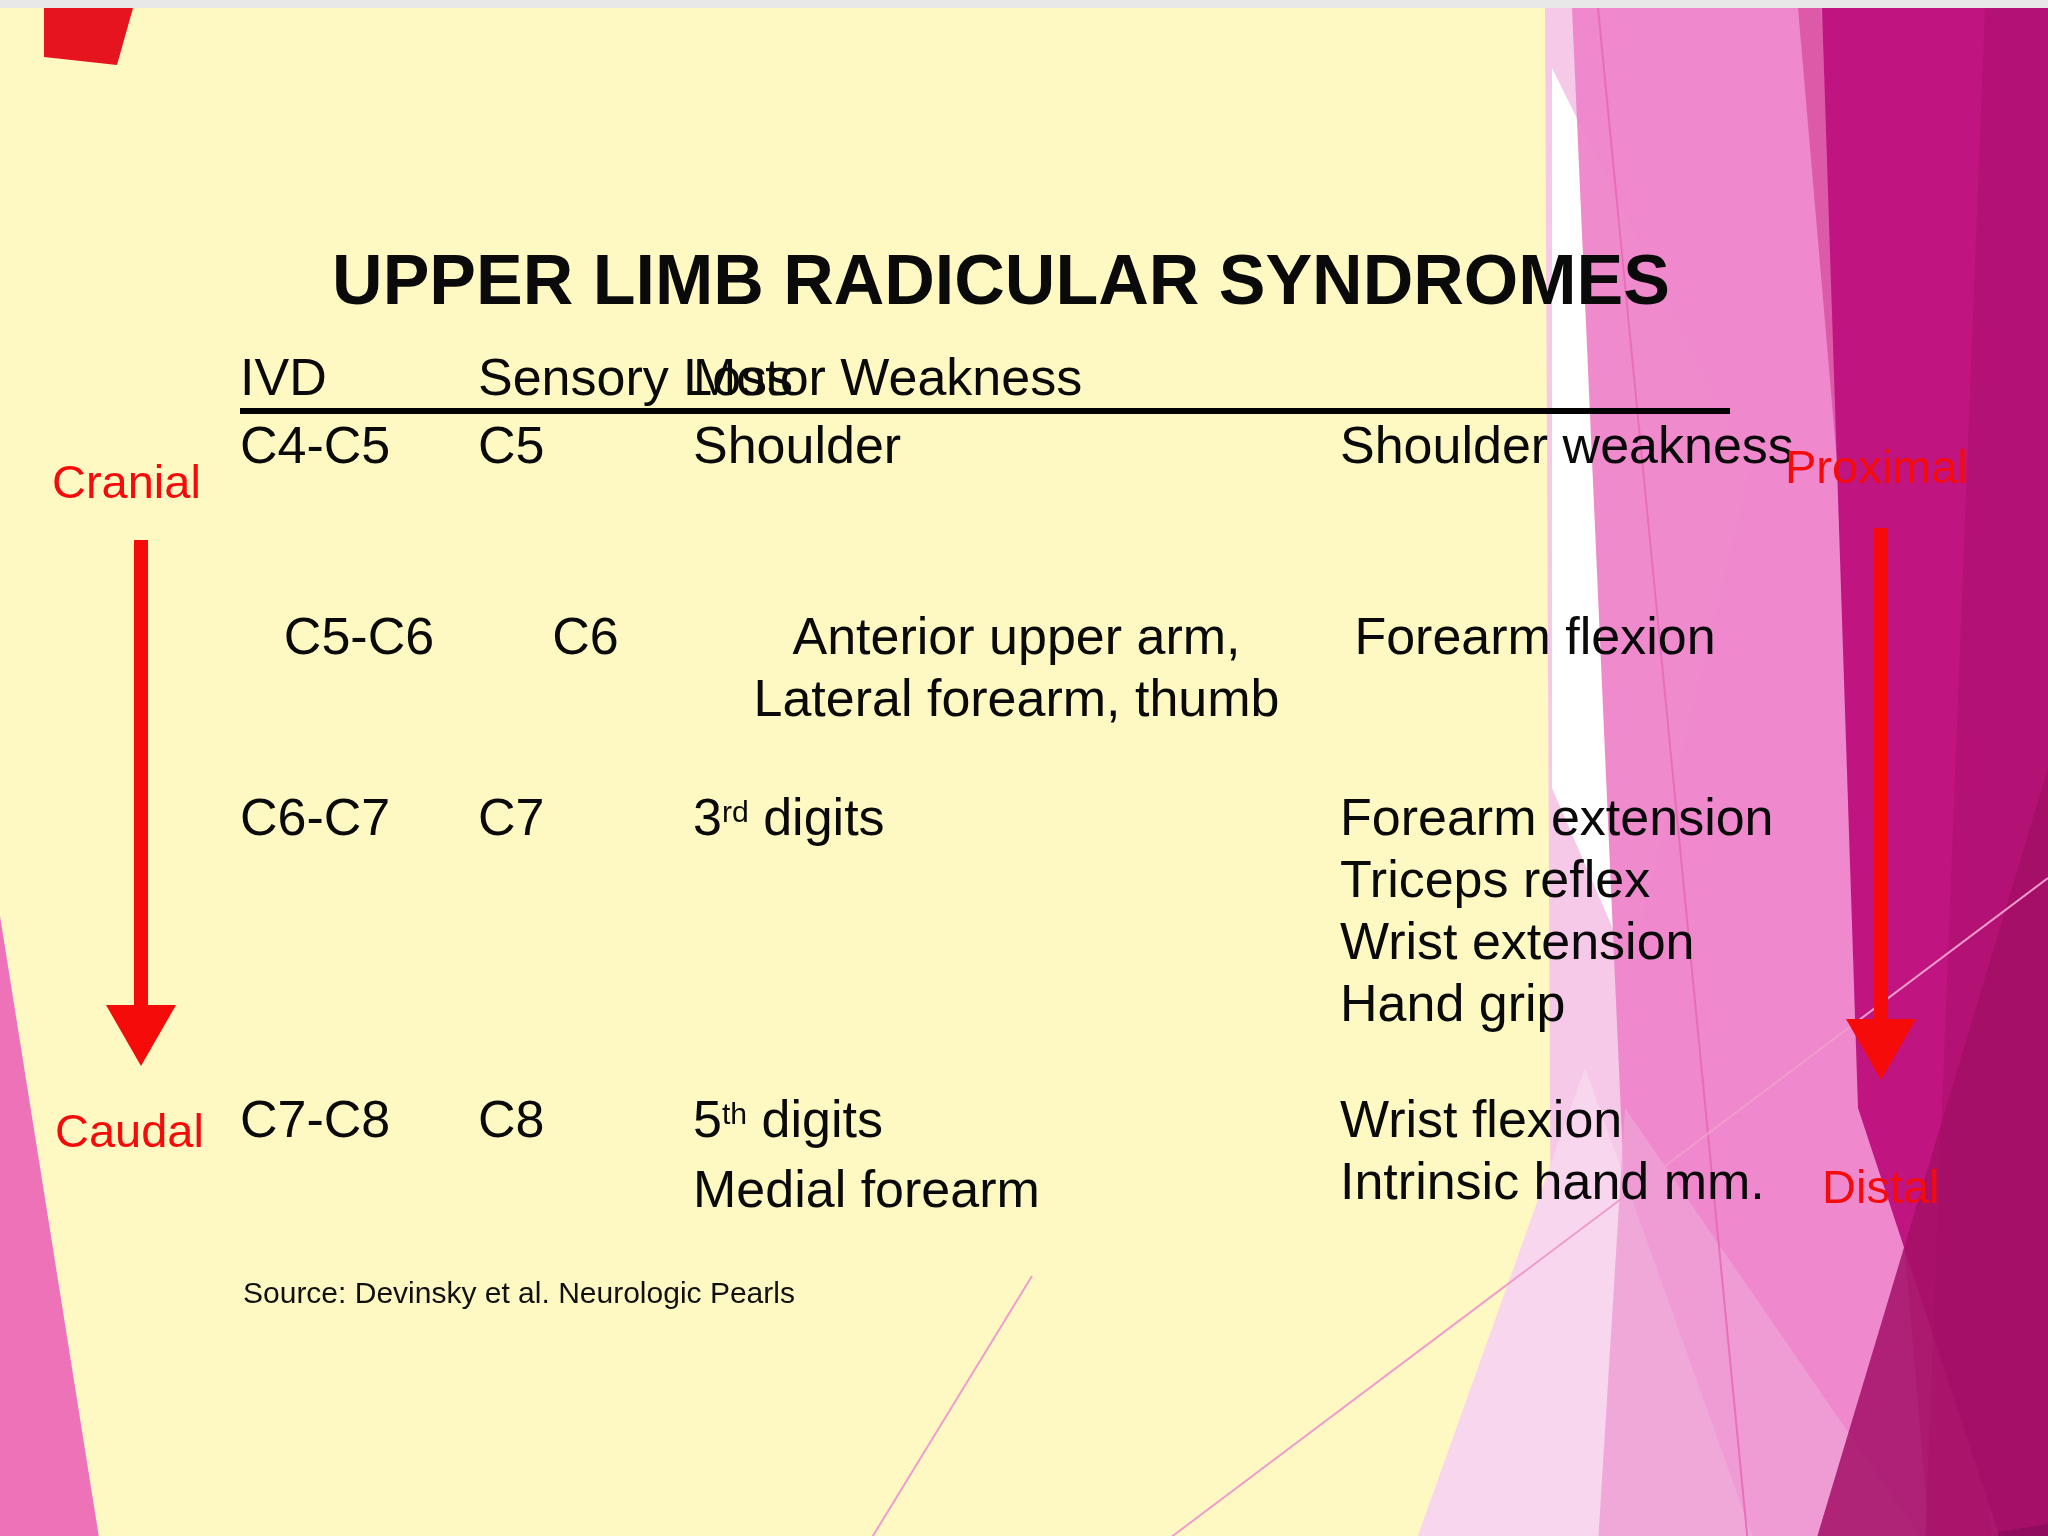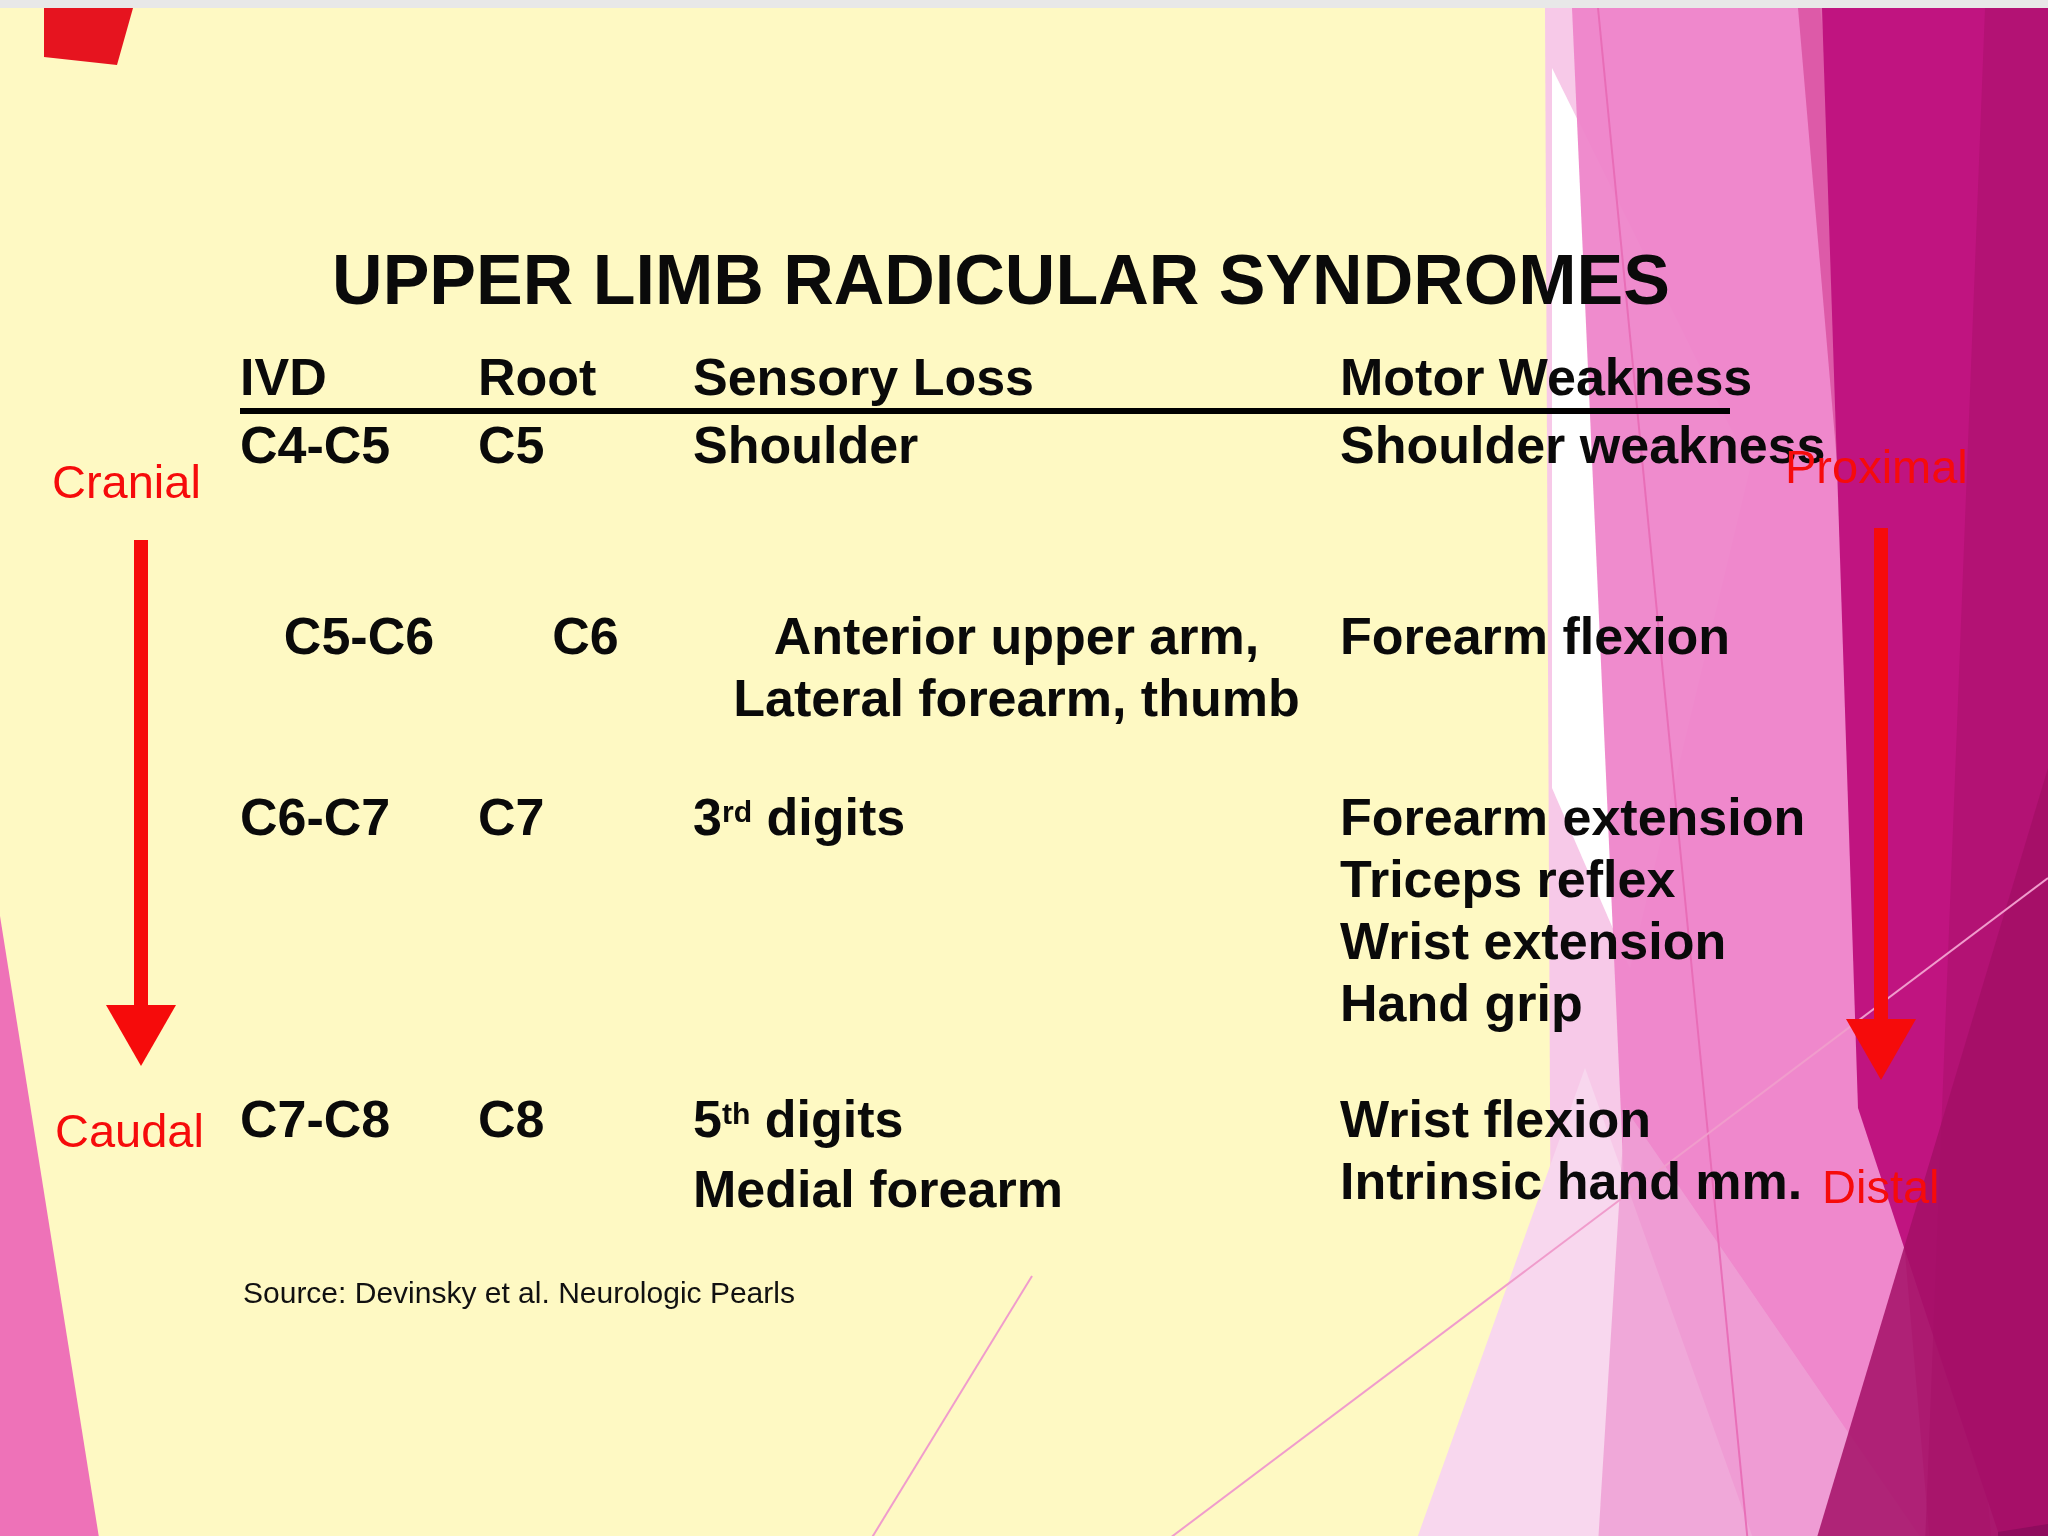--- a/index.html
+++ b/index.html
@@ -6,21 +6,21 @@
   .slide{
     position:relative;width:2048px;height:1536px;overflow:hidden;background:#fef9c3;
     font-family:"Liberation Sans","DejaVu Sans",sans-serif;color:#0a0a0a;margin-top:8px;
   }
   .bg{position:absolute;left:0;top:0;width:2048px;height:1536px;}
   .title{
     position:absolute;top:232px;left:0;width:2048px;text-align:center;
     font-size:70px;font-weight:bold;line-height:80px;transform:translateX(-23px);
     white-space:nowrap;
   }
-  .table{position:absolute;left:240px;top:338px;width:1490px;font-size:52px;font-weight:bold;line-height:62px;}
+  .table{position:absolute;left:240px;top:338px;width:1490px;font-size:52px;font-weight:normal;line-height:62px;}
   .thead,.trow{display:grid;grid-template-columns:238px 215px 647px auto;}
   .thead{border-bottom:6px solid #000;}
   .tcell{white-space:nowrap;}
   .trows > .trow:nth-child(1){margin-bottom:129px;}
   .trows > .trow:nth-child(2){margin-bottom:57px;text-align:center;}
   .trows > .trow:nth-child(3){margin-bottom:54px;}
   sup{font-size:58%;vertical-align:baseline;position:relative;top:-0.42em;}
   .rlabel{position:absolute;color:#f60b0b;font-size:47px;line-height:54px;white-space:nowrap;}
   .lbl-cranial{left:52px;top:447px;}
   .lbl-caudal{left:55px;top:1096px;}
@@ -62,21 +62,20 @@
       <rect x="1874" y="520" width="14" height="496" fill="#f60b0b"></rect>
       <polygon points="1846,1011 1916,1011 1881,1072" fill="#f60b0b"></polygon>
     </g>
   </svg>
 
   <div class="title">UPPER LIMB RADICULAR SYNDROMES</div>
 
   <div class="table">
     <div class="thead">
       <div class="tcell">IVD</div>
-      <div class="tcell">Root</div>
       <div class="tcell">Sensory Loss</div>
       <div class="tcell">Motor Weakness</div>
     </div>
     <div class="trows">
         <div class="trow">
           <div class="tcell">
             <div>C4-C5</div>
           </div>
           <div class="tcell">
             <div>C5</div>

